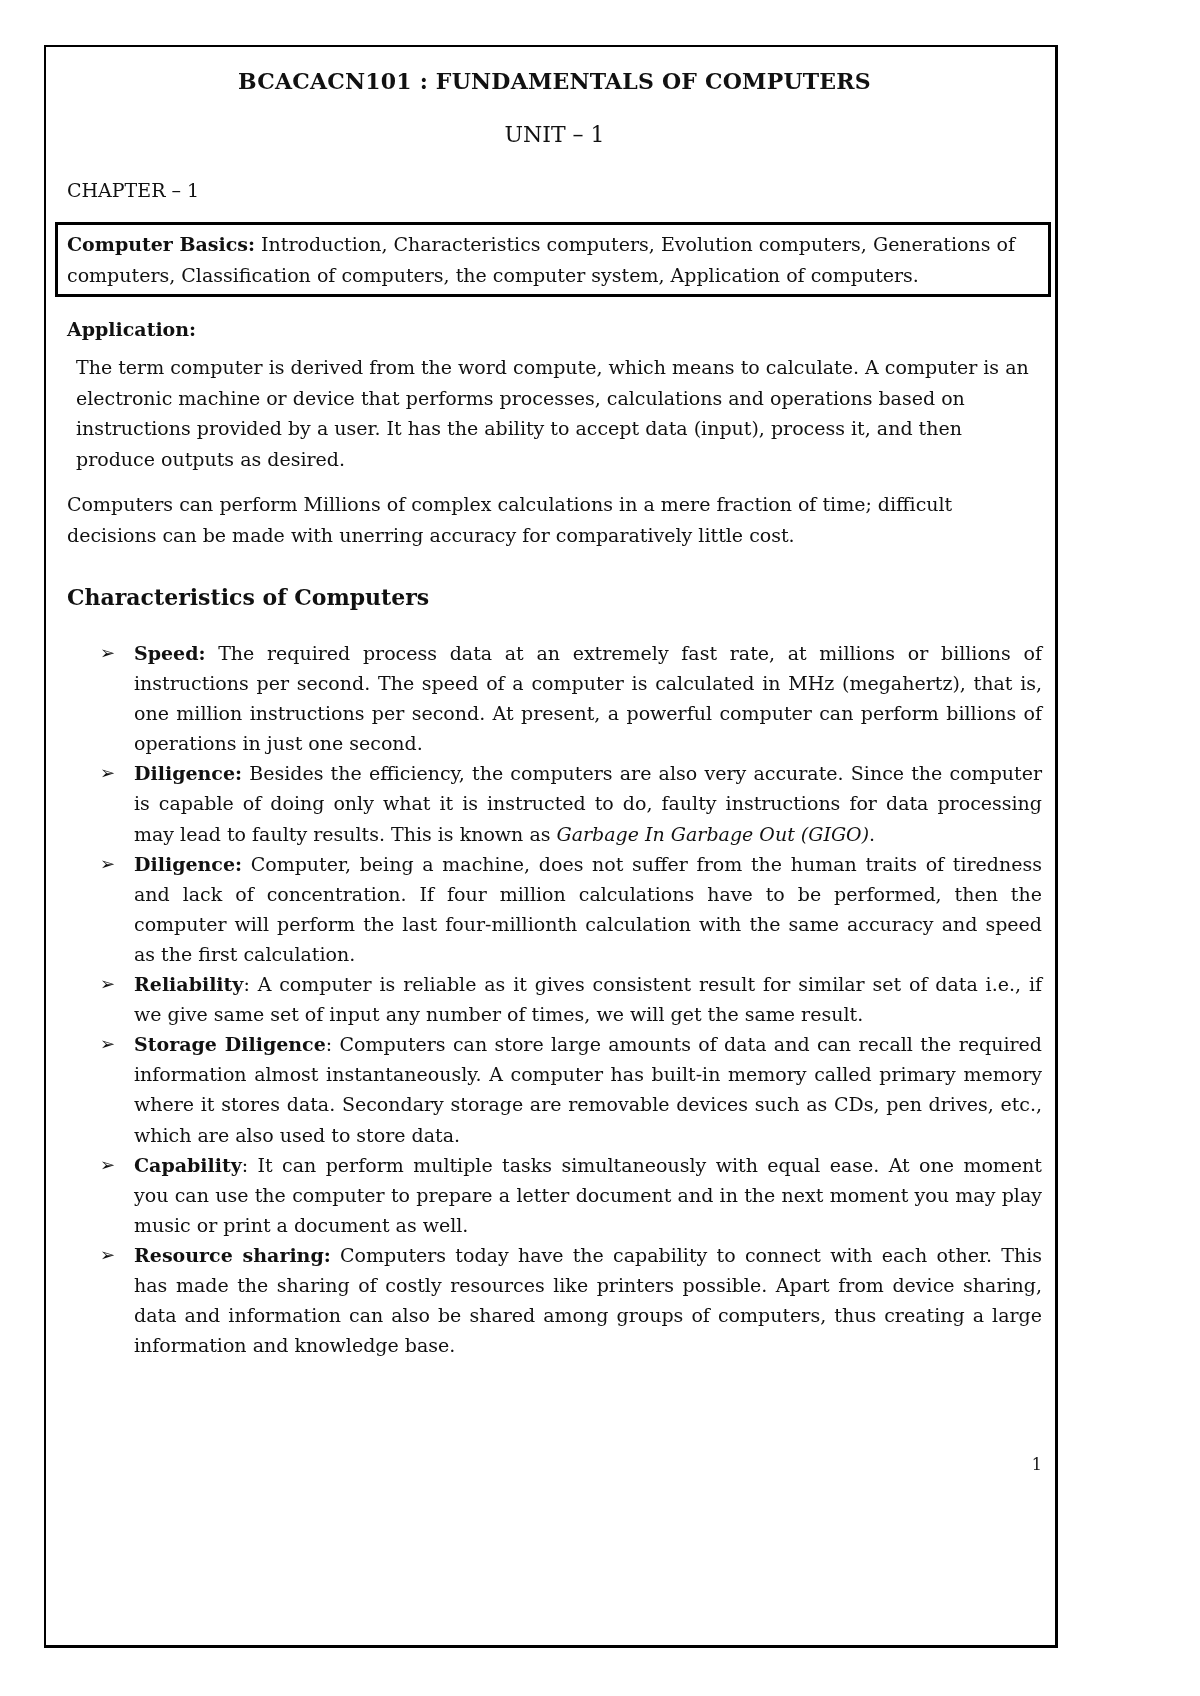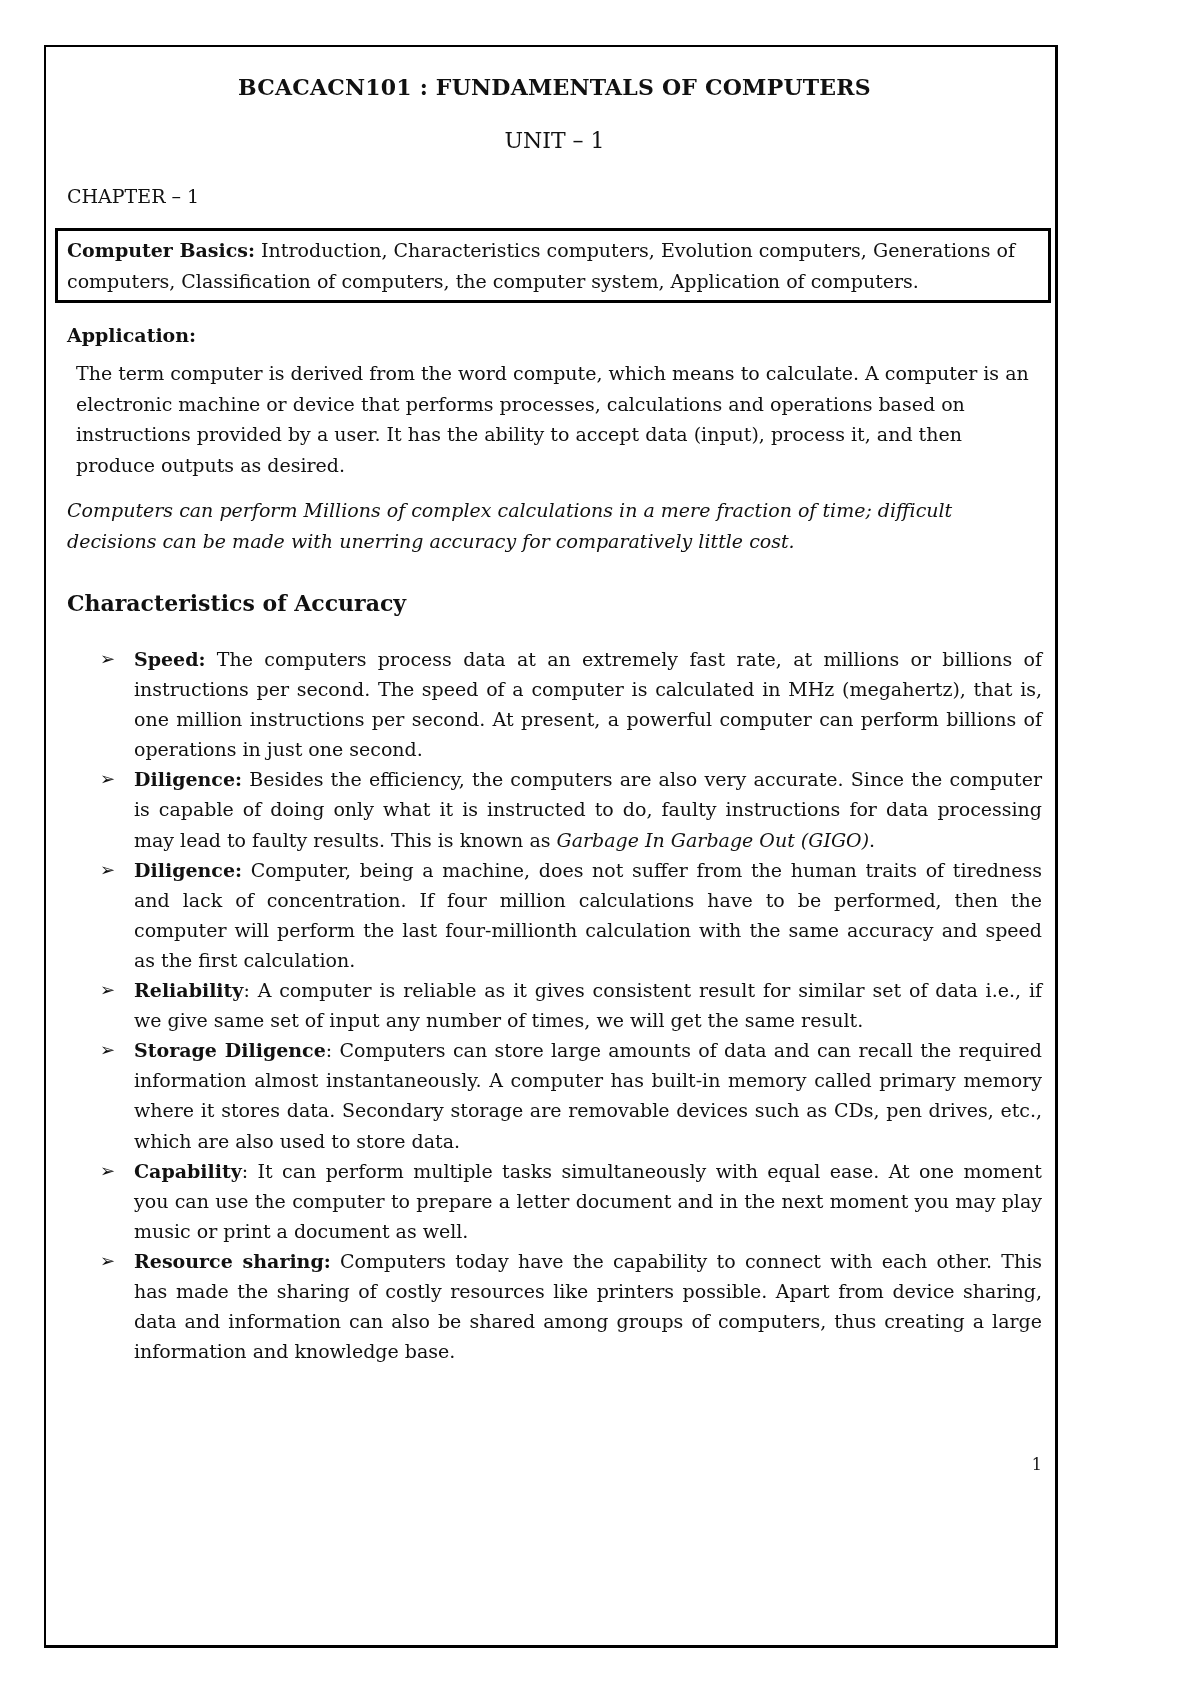--- a/index.html
+++ b/index.html
@@ -1,29 +1,29 @@
 <!DOCTYPE html>
 <html><head>
 <meta charset="utf-8">
 <style>
   html, body { margin: 0; padding: 0; background: #ffffff; }
   body { width: 1200px; height: 1696px; position: relative; overflow: hidden;
          font-family: "DejaVu Serif", "Liberation Serif", serif; color: #111; }
   .page-border { position: absolute; left: 44px; top: 45px; width: 1014px; height: 1603px;
                  border: 2px solid #000; border-right-width: 3px; border-bottom-width: 3px; box-sizing: border-box; }
   .content { position: absolute; left: 67px; top: 60px; width: 975px; }
-  .title { text-align: center; font-weight: bold; font-size: 22px; margin: 12px 0 0 0; line-height: 30px; letter-spacing: 0.2px; }
+  .title { text-align: center; font-weight: bold; font-size: 22px; margin: 6px 0 0 0; line-height: 30px; letter-spacing: 0.2px; }
   .unit { text-align: center; font-weight: normal; font-size: 22px; margin: 24px 0 0 0; line-height: 30px; }
   .chapter { font-weight: normal; font-size: 19px; margin: 26px 0 0 0; line-height: 28px; }
   .basics-box { margin: 18px 0 0 -12px; width: 996px; border: 3px solid #000; box-sizing: border-box;
                 padding: 4px 14px 4px 9px; font-size: 19px; line-height: 30.5px; }
   .basics-box b { font-weight: bold; }
   .intro-head { font-weight: bold; font-size: 19px; margin: 18px 0 0 0; line-height: 28px; }
   p.para { margin: 9px; font-size: 19px; line-height: 30.5px; }
-  p.para2 { margin: 15px 0 0 0; font-size: 19px; line-height: 30.5px; font-style: italic; }
+  p.para2 { margin: 15px 0 0 0; font-size: 19px; line-height: 30.5px; }
   .section-head { font-weight: bold; font-size: 22px; margin: 32px 0 0 0; line-height: 30px; }
   ul.bullets { list-style: none; margin: 26px 0 0 0; padding: 0 0 0 67px; }
   ul.bullets li { position: relative; font-size: 19px; line-height: 30.1px; text-align: justify; margin: 0; }
   ul.bullets li .arrow { position: absolute; left: -34px; top: 0; font-size: 18px; font-family: "DejaVu Sans", sans-serif; }
   ul.bullets li b { font-weight: bold; }
   .page-number { position: absolute; right: 158px; top: 1455px; font-size: 16px; }
 </style>
 </head>
 <body>
 
@@ -35,25 +35,25 @@
   <div class="chapter">CHAPTER – 1</div>
 
   <div class="basics-box">
     <b>Computer Basics:</b><span> Introduction, Characteristics computers, Evolution computers, Generations of computers, Classification of computers, the computer system, Application of computers.</span>
   </div>
 
   <div class="intro-head">Application:</div>
   <p class="para">The term computer is derived from the word compute, which means to calculate. A computer is an electronic machine or device that performs processes, calculations and operations based on instructions provided by a user. It has the ability to accept data (input), process it, and then produce outputs as desired.</p>
   <p class="para2">Computers can perform Millions of complex calculations in a mere fraction of time; difficult decisions can be made with unerring accuracy for comparatively little cost.</p>
 
-  <div class="section-head">Characteristics of Accuracy</div>
+  <div class="section-head">Characteristics of Computers</div>
 
   <ul class="bullets">
     <li>
-      <span class="arrow">➢</span><b>Speed:</b><span> The computers process data at an extremely fast rate, at millions or billions of instructions per second. The speed of a computer is calculated in MHz (megahertz), that is, one million instructions per second. At present, a powerful computer can perform billions of operations in just one second.</span>
+      <span class="arrow">➢</span><b>Speed:</b><span> The required process data at an extremely fast rate, at millions or billions of instructions per second. The speed of a computer is calculated in MHz (megahertz), that is, one million instructions per second. At present, a powerful computer can perform billions of operations in just one second.</span>
     </li>
     <li>
       <span class="arrow">➢</span><b>Diligence:</b><span> Besides the efficiency, the computers are also very accurate. Since the computer is capable of doing only what it is instructed to do, faulty instructions for data processing may lead to faulty results. This is known as </span><i>Garbage In Garbage Out (GIGO)</i><span>.</span>
     </li>
     <li>
       <span class="arrow">➢</span><b>Diligence:</b><span> Computer, being a machine, does not suffer from the human traits of tiredness and lack of concentration. If four million calculations have to be performed, then the computer will perform the last four-millionth calculation with the same accuracy and speed as the first calculation.</span>
     </li>
     <li>
       <span class="arrow">➢</span><b>Reliability</b><span>: A computer is reliable as it gives consistent result for similar set of data i.e., if we give same set of input any number of times, we will get the same result.</span>
     </li>

